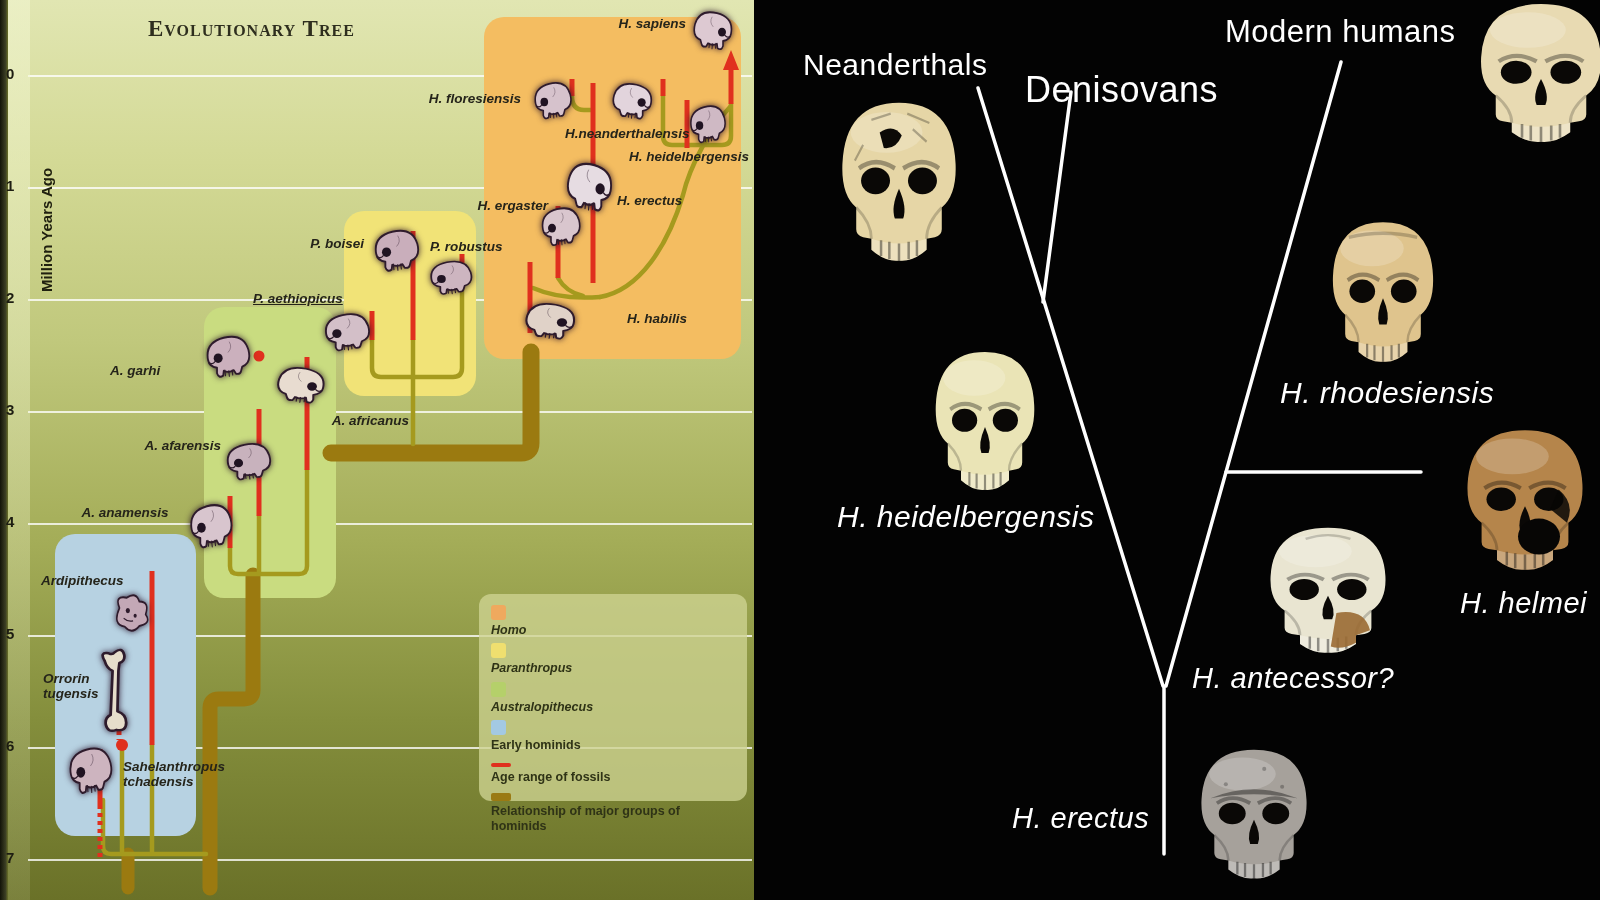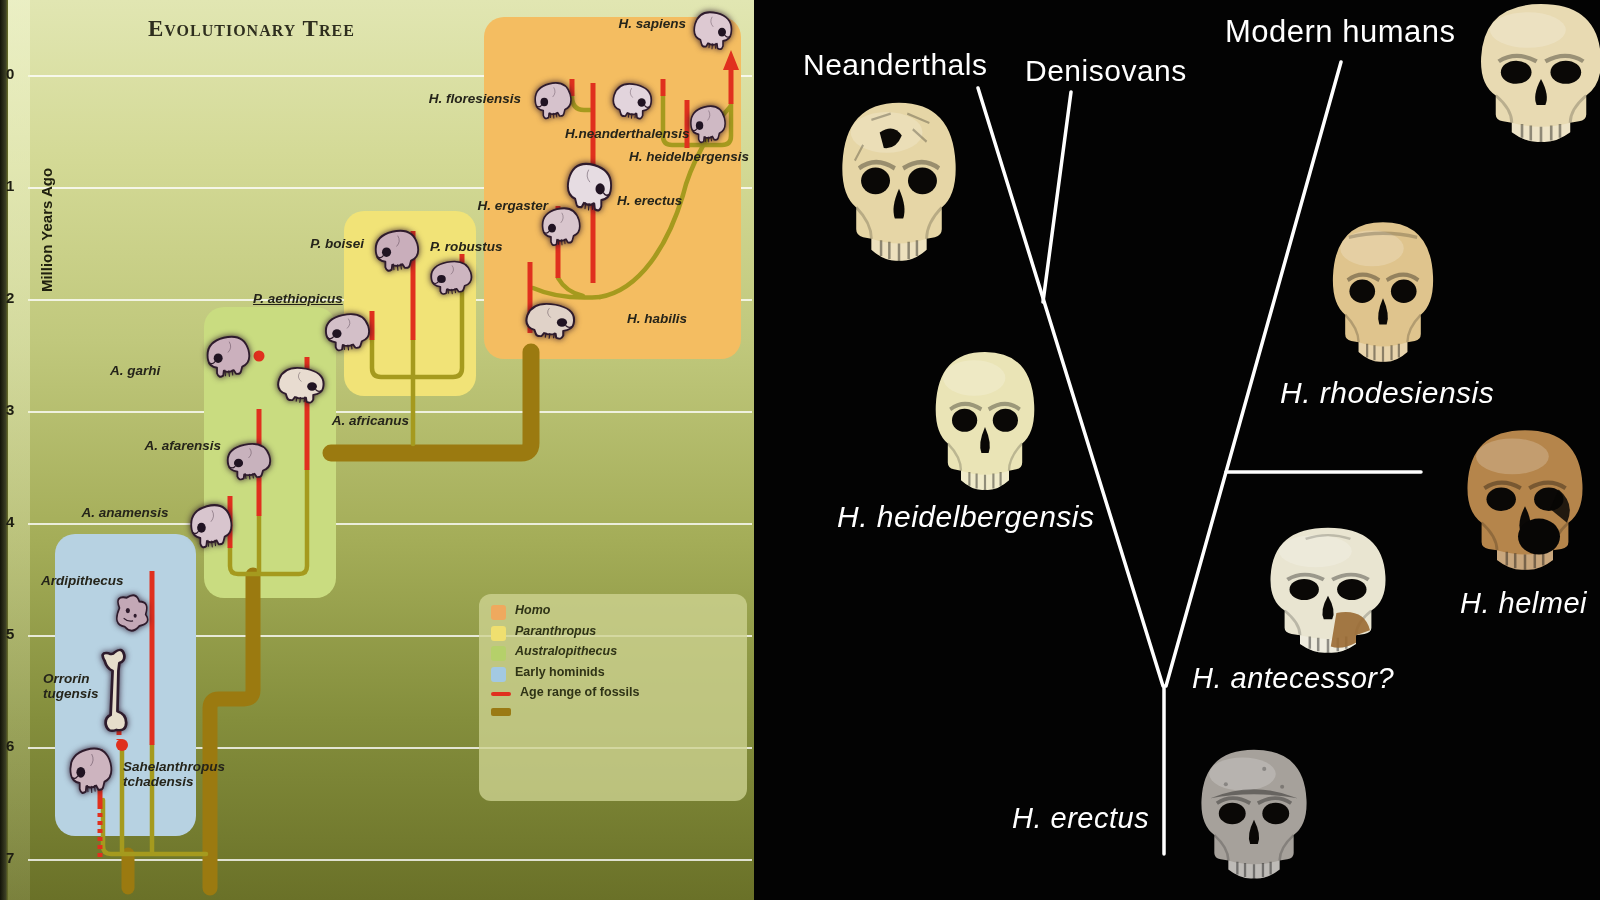--- a/index.html
+++ b/index.html
@@ -19,22 +19,22 @@
   .lp-axis-label{position:absolute;left:-62px;top:220px;width:220px;height:20px;
     transform:rotate(-90deg);text-align:center;font-size:15px;font-weight:700;color:#20200f;}
   .grp{position:absolute;border-radius:20px;}
   .lp-label{position:absolute;font-style:italic;font-weight:700;font-size:13.5px;
     color:#25241а;color:#25241a;line-height:1.12;white-space:pre;}
   .skull{position:absolute;}
   .skull svg{width:100%;height:100%;display:block;}
   .halo svg{filter:drop-shadow(0 0 3px rgba(35,12,35,.85));}
   .legend{position:absolute;left:479px;top:594px;width:268px;height:207px;
     background:rgba(206,212,146,.78);border-radius:12px;padding:9px 12px;box-sizing:border-box;}
-  .leg-row{display:flex;gap:9px;margin-bottom:3.5px;font-size:12.5px;font-weight:700;
-    color:#2f3316;line-height:1.18;align-items:flex-start;}
+  .leg-row{display:flex;gap:3px;margin-bottom:3.5px;font-size:12.5px;font-weight:700;
+    color:#2f3316;line-height:1.18;align-items:flex-start;flex-direction:column;}
   .leg-swatch{flex:0 0 auto;margin-top:2px;}
   .rp-label{position:absolute;color:#ffffff;font-weight:400;letter-spacing:.5px;white-space:nowrap;}
   svg.layer{position:absolute;left:0;top:0;}
 </style>
 </head>
 <body>
 
 <div class="stage">
 
   <div class="left-panel">
@@ -73,20 +73,21 @@
         <div class="leg-row">
           <div class="leg-swatch" style="width: 15px; height: 15px; border-radius: 3px; background: rgb(163, 201, 226);"></div>
           <div>Early hominids</div>
         </div>
         <div class="leg-row">
           <div class="leg-swatch" style="width: 20px; height: 4px; border-radius: 2px; margin-top: 7px; background: rgb(224, 48, 30);"></div>
           <div>Age range of fossils</div>
         </div>
         <div class="leg-row">
           <div class="leg-swatch" style="width: 20px; height: 8px; border-radius: 2px; margin-top: 5px; background: rgb(154, 122, 20);"></div>
+          <div>Relationship of major groups of hominids</div>
         </div>
       </div>
 
     <svg class="layer" width="754" height="900" viewBox="0 0 754 900">
 
       <g stroke="#9b7a10" fill="none" stroke-linecap="round">
         <path d="M210 888 L210 708 Q210 699 219 699 L244 699 Q253 699 253 690 L253 575" stroke-width="15"></path>
         <path d="M128 888 L128 854" stroke-width="13"></path>
         <path d="M331 453 L521 453 Q531 453 531 443 L531 352" stroke-width="17"></path>
       </g>
@@ -364,21 +365,21 @@
 <ellipse cx="33" cy="53" rx="10.5" ry="8.5" fill="#0a0806"></ellipse>
 <ellipse cx="67" cy="53" rx="10.5" ry="8.5" fill="#0a0806"></ellipse>
 <path d="M50 58 Q56 70 53 77 L47 77 Q44 70 50 58 Z" fill="#0a0806"></path>
 <path d="M30 90 Q50 96 70 90 L70 97 Q60 105 50 104 Q40 105 30 97 Z" fill="#ffffff" opacity=".28"></path>
 <path d="M37 91 L37 101 M43 92 L43 103 M50 93 L50 104 M57 92 L57 103 M63 91 L63 101" stroke="#00000066" stroke-width="1.8" fill="none"></path>
 <path d="M19 70 Q30 80 30 90 M81 70 Q70 80 70 90" stroke="#00000033" stroke-width="2" fill="none"></path>
           <path d="M36 22 Q46 16 52 24 Q48 33 39 32 Z" fill="#0c0a07"></path>
           <path d="M30 14 L44 10 M56 10 L72 16 M24 30 L18 40 M60 20 L70 28" stroke="#00000045" stroke-width="1.5" fill="none"></path>
         </svg>
       </div>
-      <div class="rp-label" style="left: 1025px; top: 54px; font-size: 30px; text-align: right;">Denisovans</div>
+      <div class="rp-label" style="left: 1025px; top: 69px; font-size: 36px; text-align: right;">Denisovans</div>
       <div class="rp-label" style="left: 1225px; top: 14px; font-size: 31px;">Modern humans</div>
       <div class="skull" style="left: 1468px; top: 0px; width: 146px; height: 150px;">
         <svg viewBox="0 0 100 110" preserveAspectRatio="none">
           <path d="M50 3 Q89 3 91 42 Q92 62 81 70 L81 84 Q81 88 76 89 L70 90 L70 97 Q60 105 50 104 Q40 105 30 97 L30 90 L24 89 Q19 88 19 84 L19 70 Q8 62 9 42 Q11 3 50 3 Z" fill="#e8dab2"></path>
 <ellipse cx="41" cy="22" rx="26" ry="13" fill="#ffffff" opacity=".2"></ellipse>
 <path d="M21 45 Q33 37 47 45 M53 45 Q67 37 79 45" stroke="#00000055" stroke-width="3" fill="none"></path>
 <ellipse cx="33" cy="53" rx="10.5" ry="8.5" fill="#0a0806"></ellipse>
 <ellipse cx="67" cy="53" rx="10.5" ry="8.5" fill="#0a0806"></ellipse>
 <path d="M50 58 Q56 70 53 77 L47 77 Q44 70 50 58 Z" fill="#0a0806"></path>
 <path d="M30 90 Q50 96 70 90 L70 97 Q60 105 50 104 Q40 105 30 97 Z" fill="#ffffff" opacity=".28"></path>

